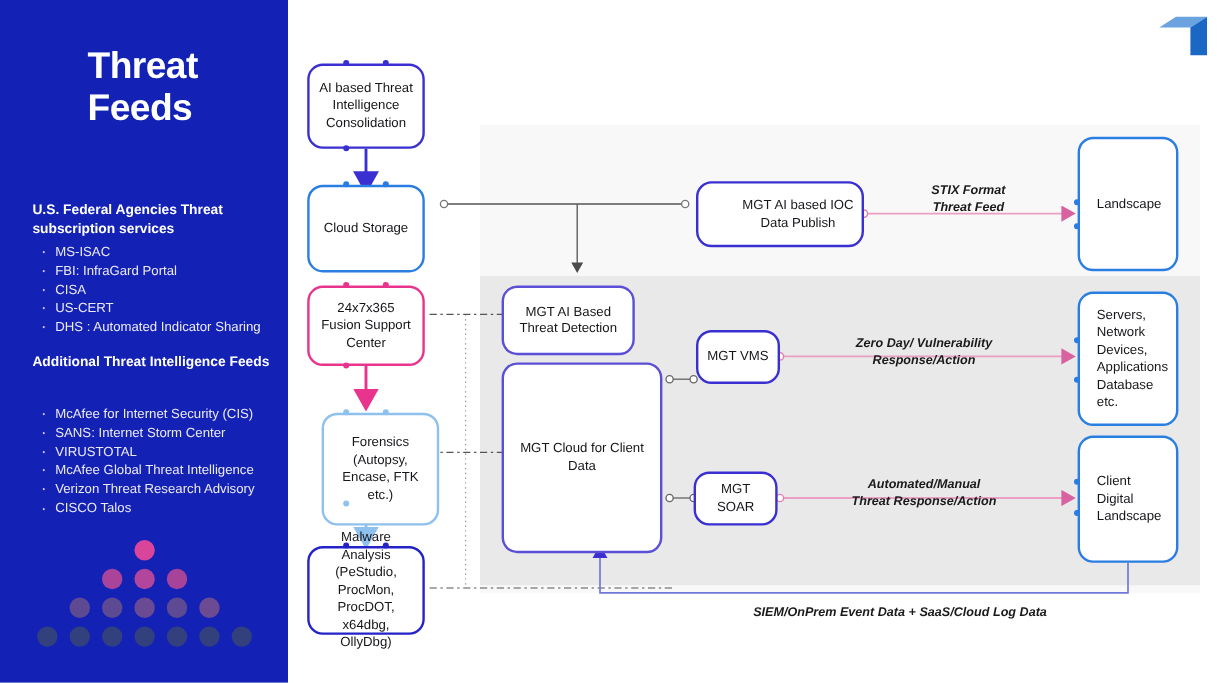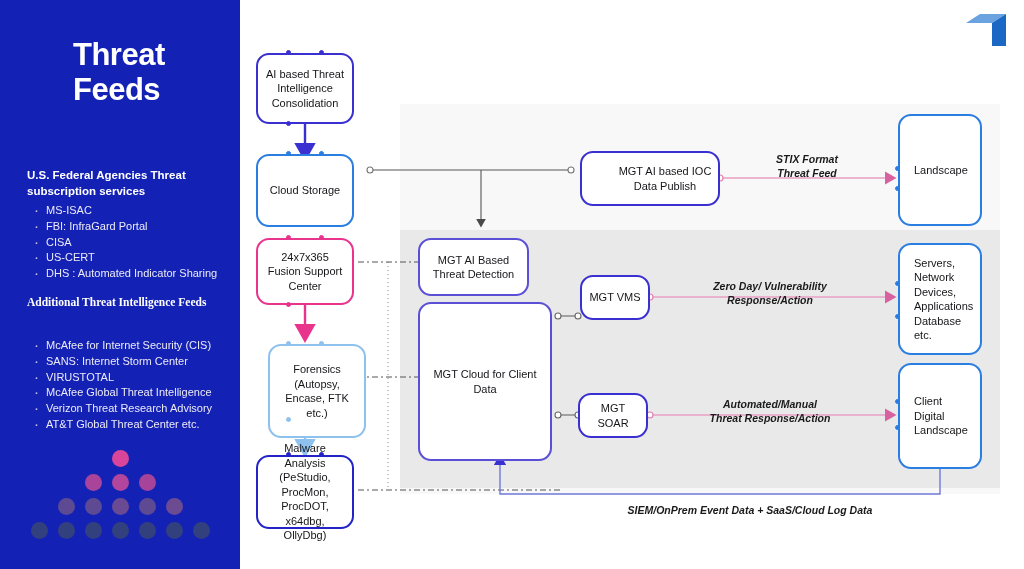--- a/index.html
+++ b/index.html
@@ -20,21 +20,21 @@
   .sidebar-title {
     position:absolute; left:33px; top:38px; width:200px;
     font-size:31px; font-weight:bold; line-height:1.12;
     letter-spacing:-0.5px; color:#fff;margin-left:40px;
   }
   .sec-head {
     position:absolute; left:27px; width:200px;
     font-size:11.5px; font-weight:bold; line-height:1.35; color:#ffffff;
   }
   .sec-head.one { top:168px; }
-  .sec-head.two { top:295px;font-family:Liberation Serif, serif; }
+  .sec-head.two { top:295px; }
   .bullets { position:absolute; left:33px; width:210px; }
   .bullets.one { top:203px; }
   .bullets.two { top:338px; }
   .bullet {
     font-size:11px; line-height:15.8px; color:#eceaf6;
     white-space:nowrap; position:relative; padding-left:13px;
   }
   .bullet:before {
     content:"\00B7"; position:absolute; left:1px; top:-1px;
     font-size:15px; color:#cfcbe8; line-height:15.8px;
@@ -107,21 +107,21 @@
       <div class="bullet">DHS : Automated Indicator Sharing</div>
     </div>
 
     <div class="sec-head two">Additional Threat Intelligence Feeds</div>
     <div class="bullets two">
       <div class="bullet">McAfee for Internet Security (CIS)</div>
       <div class="bullet">SANS: Internet Storm Center</div>
       <div class="bullet">VIRUSTOTAL</div>
       <div class="bullet">McAfee Global Threat Intelligence</div>
       <div class="bullet">Verizon Threat Research Advisory</div>
-      <div class="bullet">AT&amp;T Global Threat Center etc.</div>
+      <div class="bullet">CISCO Talos</div>
     </div>
 
     <div class="dots" id="decor-dots">
         <div class="dot-row">
           <div class="dot" style="background: rgb(217, 69, 155);"></div>
         </div>
         <div class="dot-row">
           <div class="dot" style="background: rgb(169, 68, 154);"></div>
           <div class="dot" style="background: rgb(178, 69, 156);"></div>
           <div class="dot" style="background: rgb(168, 67, 154);"></div>

